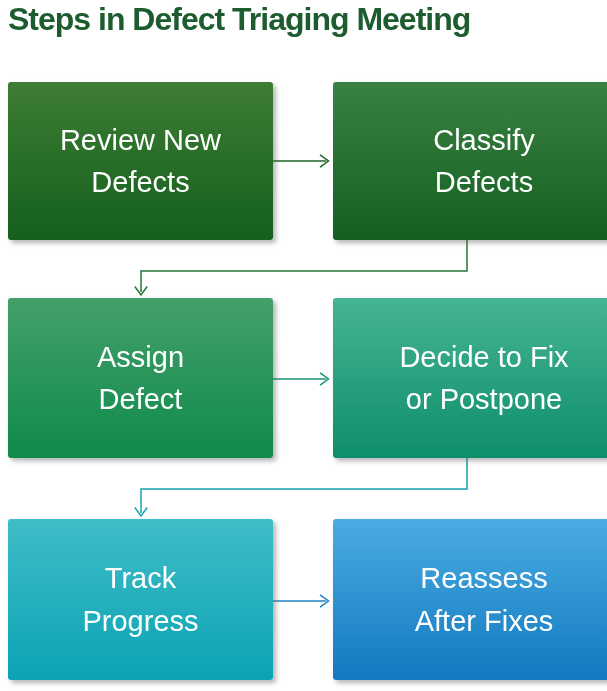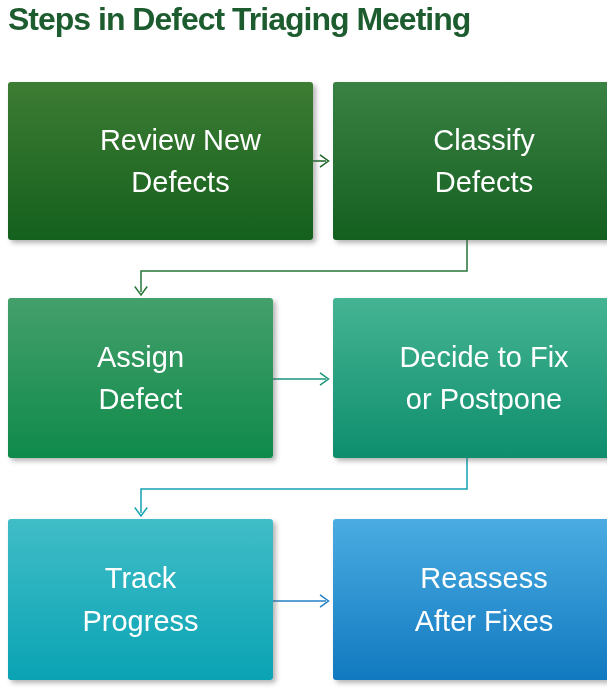--- a/index.html
+++ b/index.html
@@ -70,21 +70,21 @@
     <path d="M 273 379 H 326" stroke="#17947a"></path>
     <path d="M 320 372.8 L 328.5 379 L 320 385.2" stroke="#17947a"></path>
 
     <path d="M 467 458 V 489 H 141 V 513" stroke="#14a3ae"></path>
     <path d="M 134.8 507.5 L 141 516 L 147.2 507.5" stroke="#14a3ae"></path>
 
     <path d="M 273 601 H 326" stroke="#2380c6"></path>
     <path d="M 320 594.8 L 328.5 601 L 320 607.2" stroke="#2380c6"></path>
   </svg>
 
-  <div class="box col-left row-1" style="background: linear-gradient(rgb(61, 124, 51), rgb(20, 96, 29)); padding-left: 40px;">
+  <div class="box col-left row-1" style="background: linear-gradient(rgb(61, 124, 51), rgb(20, 96, 29));">
     <span class="box-label" style="color: rgb(255, 255, 255);">Review New
 Defects</span>
   </div>
   <div class="box col-right row-1" style="background: linear-gradient(rgb(58, 129, 68), rgb(20, 96, 31));">
     <span class="box-label" style="color: rgb(255, 255, 255);">Classify
 Defects</span>
   </div>
 
   <div class="box col-left row-2" style="background: linear-gradient(rgb(68, 160, 107), rgb(15, 138, 74));">
     <span class="box-label" style="color: rgb(255, 255, 255);">Assign

